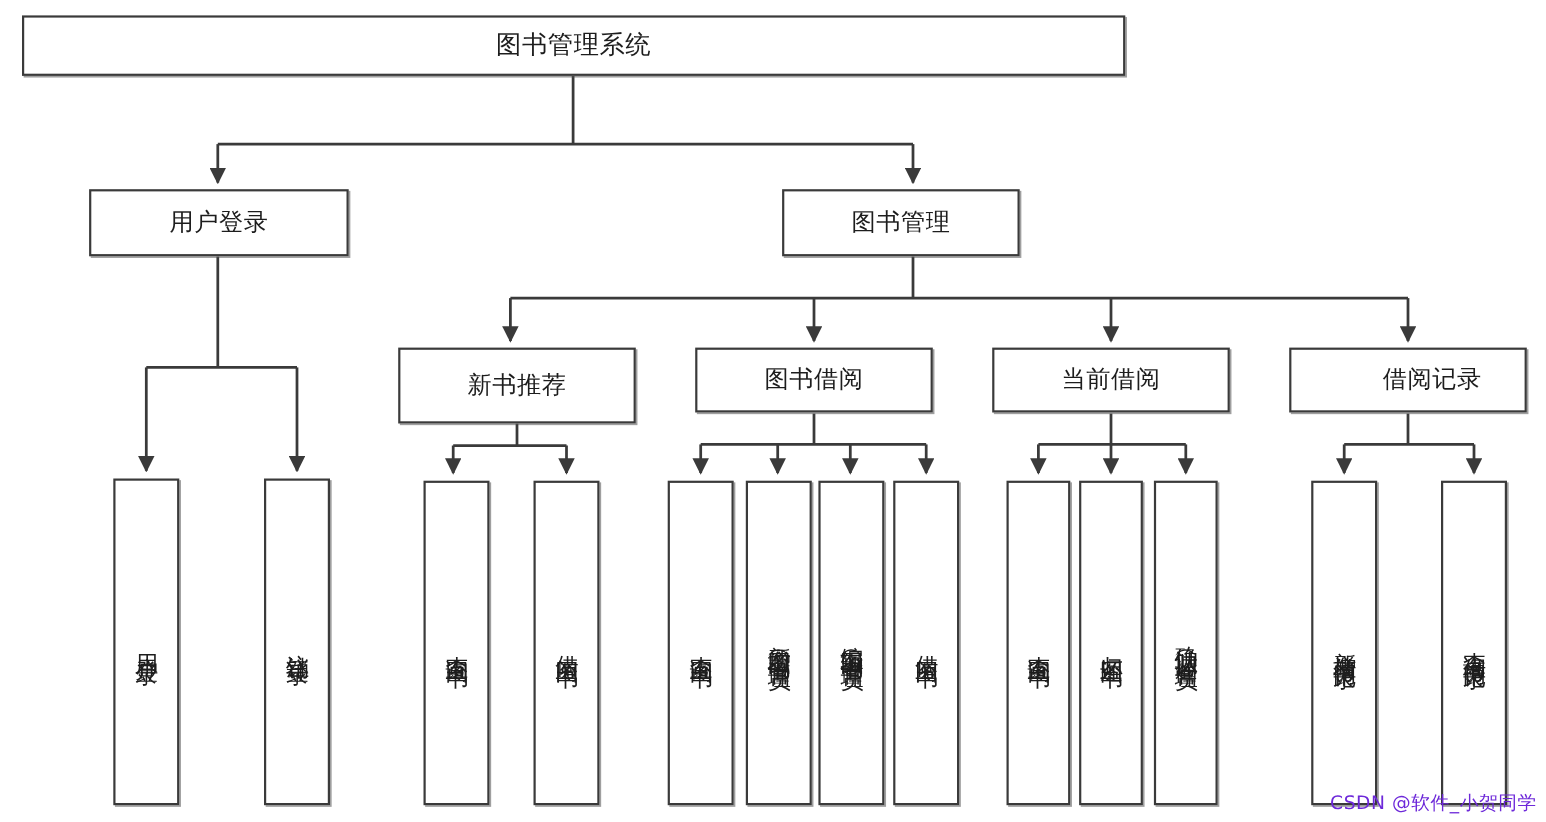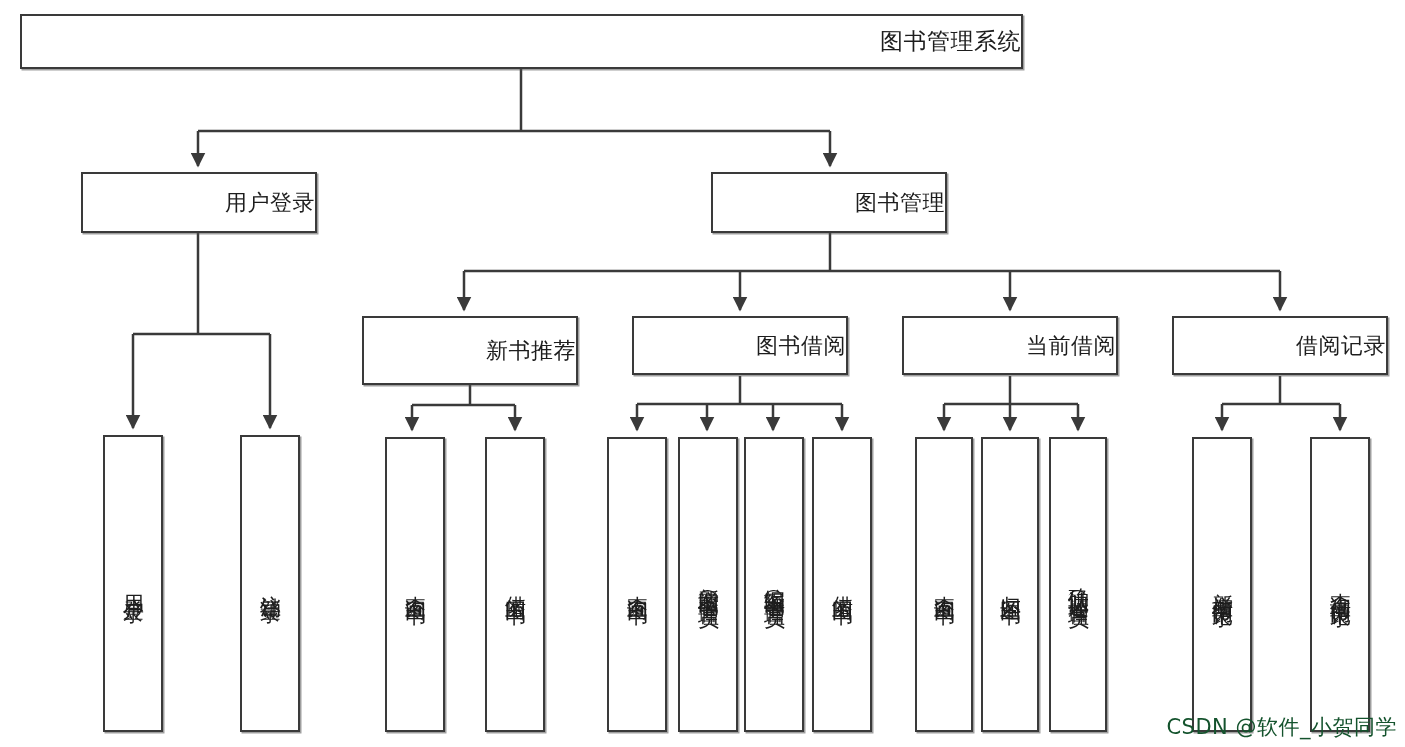--- a/index.html
+++ b/index.html
@@ -27,21 +27,21 @@
     pointer-events: none;
   }
   .node {
     position: absolute;
     box-sizing: border-box;
     background: #ffffff;
     border: 2px solid #3a3a3a;
     box-shadow: 1.5px 1.5px 0 rgba(80,80,80,0.55);
     display: flex;
     align-items: center;
-    justify-content: flex-end;
+    justify-content: center;
     z-index: 2;
   }
   .node-label {
     color: #1d1d1d;
     text-align: center;
     line-height: 1.18;
     letter-spacing: 0.5px;
     white-space: nowrap;
   }
   
@@ -62,22 +62,22 @@
     text-orientation: upright;
     font-size: 21px;
     line-height: 1;
     letter-spacing: 3px;
     white-space: nowrap;
   }
   .watermark {
     position: absolute;
     right: 8px;
     bottom: 6px;
-    font-size: 21px;
-    color: #14532d;
+    font-size: 17px;
+    color: #6d28d9;
     letter-spacing: 0.5px;
     z-index: 5;
     white-space: nowrap;
   }
 </style>
 </head>
 <body>
 
 <div id="diagram-canvas">
 
@@ -131,21 +131,21 @@
     </g>
   </svg>
 
   <div class="node horiz root" style="left:20px; top:14px; width:1003px; height:55px;">
     <span class="node-label">图书管理系统</span>
   </div>
 
   <div class="node horiz" style="left:81px; top:172px; width:236px; height:61px;">
     <span class="node-label">用户登录</span>
   </div>
-  <div class="node horiz" style="left:711px; top:172px; width:236px; height:61px;">
+  <div class="node horiz" style="left:711px; top:172px; width:216px; height:61px;">
     <span class="node-label">图书管理</span>
   </div>
 
   <div class="node horiz" style="left:362px; top:316px; width:216px; height:69px;">
     <span class="node-label">新书推荐</span>
   </div>
   <div class="node horiz" style="left:902px; top:316px; width:216px; height:59px;">
     <span class="node-label">当前借阅</span>
   </div>
   <div class="node horiz" style="left:632px; top:316px; width:216px; height:59px;">

